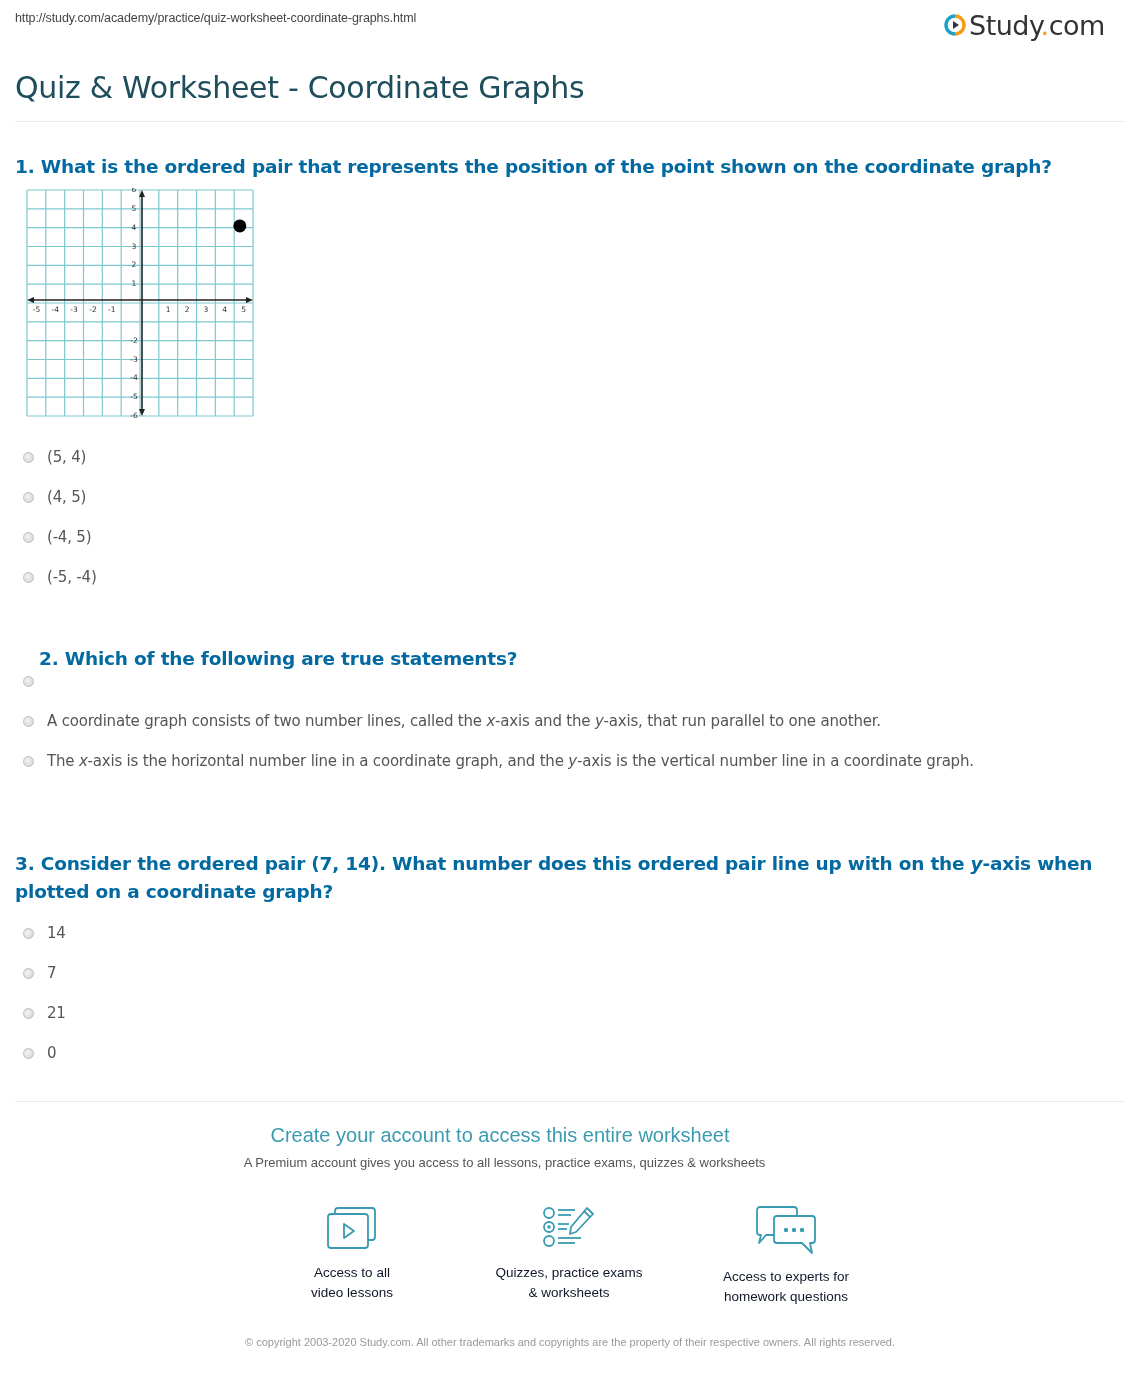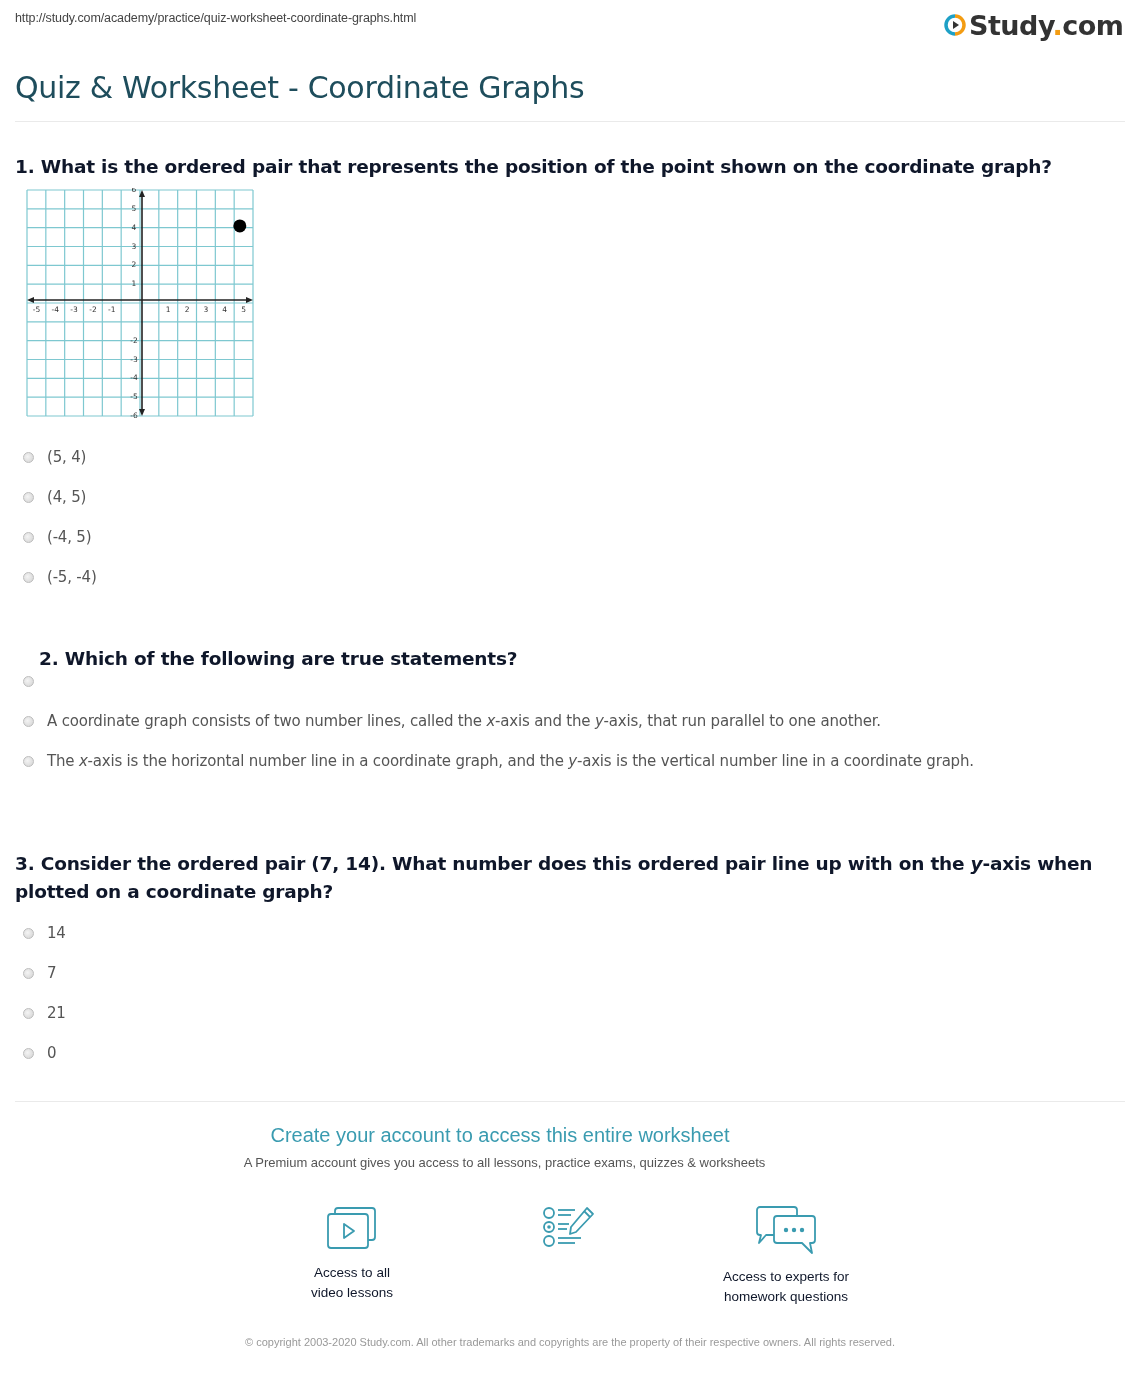--- a/index.html
+++ b/index.html
@@ -3,27 +3,27 @@
 <meta charset="utf-8">
 <style>
   * { box-sizing: border-box; margin: 0; padding: 0; }
   html, body { width: 1140px; height: 1398px; background: #ffffff; }
   body { font-family: "DejaVu Sans", "Liberation Sans", sans-serif; color: #555; position: relative; overflow: hidden; }
 
   .url { position: absolute; left: 15px; top: 11px; font-size: 12.5px; color: #444; font-family: "Liberation Sans", sans-serif; letter-spacing: -0.1px; }
 
   .logo { position: absolute; left: 944px; top: 6px; display: flex; align-items: center; height: 38px; }
   .logo-mark { width: 22px; height: 22px; position: relative; margin-right: 3px; }
-  .logo-text { font-family: "DejaVu Sans", sans-serif; font-size: 27px; color: #333; letter-spacing: -0.5px; font-weight: 700; }
+  .logo-text { font-family: "DejaVu Sans", sans-serif; font-size: 27px; color: #333; letter-spacing: -0.5px; font-weight: 400; }
   .logo-text .dot { color: #f39c12; }
 
   .page-title { position: absolute; left: 15px; top: 70px; font-size: 30px; color: #1e4d5c; font-weight: 500; letter-spacing: -0.3px; }
   .title-rule { position: absolute; left: 15px; right: 15px; top: 121px; border-top: 1px solid #eaeaea; }
 
-  .question { position: absolute; left: 15px; right: 30px; font-size: 18.5px; font-weight: bold; color: #0f172a; line-height: 28px; letter-spacing: -0.2px; }
+  .question { position: absolute; left: 15px; right: 30px; font-size: 18.5px; font-weight: bold; color: #0369a1; line-height: 28px; letter-spacing: -0.2px; }
 
   .graph { position: absolute; left: 25px; top: 188px; width: 230px; height: 230px; }
 
   .options { position: absolute; left: 23px; }
   .option { display: flex; align-items: center; height: 40px; cursor: pointer; }
   .radio { width: 11px; height: 11px; border-radius: 50%; background: radial-gradient(circle at 40% 40%, #f4f4f4, #d2d2d2); border: 1px solid #bdbdbd; margin-right: 13px; flex-shrink: 0; }
   .opt-label { font-size: 15px; color: #555; font-family: "DejaVu Sans", sans-serif; letter-spacing: -0.2px; }
   .opt-label i { font-style: italic; }
 
   .section-rule { position: absolute; left: 15px; right: 15px; top: 1101px; border-top: 1px solid #eaeaea; }
@@ -207,20 +207,21 @@
       <circle cx="10" cy="36" r="5" fill="none" stroke="#3a9bb0" stroke-width="1.8"></circle>
       <line x1="19" y1="5" x2="36" y2="5" stroke="#3a9bb0" stroke-width="1.8"></line>
       <line x1="19" y1="10" x2="32" y2="10" stroke="#3a9bb0" stroke-width="1.8"></line>
       <line x1="19" y1="19" x2="30" y2="19" stroke="#3a9bb0" stroke-width="1.8"></line>
       <line x1="19" y1="24" x2="28" y2="24" stroke="#3a9bb0" stroke-width="1.8"></line>
       <line x1="19" y1="33" x2="42" y2="33" stroke="#3a9bb0" stroke-width="1.8"></line>
       <line x1="19" y1="38" x2="36" y2="38" stroke="#3a9bb0" stroke-width="1.8"></line>
       <path d="M48 3 L54 9 L37 27 L31 29 L32 22 Z" fill="none" stroke="#3a9bb0" stroke-width="1.8" stroke-linejoin="round"></path>
       <line x1="45" y1="6" x2="51" y2="12" stroke="#3a9bb0" stroke-width="1.8"></line>
     </svg>
+    <div class="feature-label"><span>Quizzes, practice exams</span><br><span>&amp; worksheets</span></div>
   </div>
   <div class="feature" style="left:676px;">
     <svg width="64" height="52" viewBox="0 0 64 52">
       <path d="M6 2 H40 a3 3 0 0 1 3 3 V10 M20 30 H12 L5 38 L7 30 H6 a3 3 0 0 1 -3 -3 V5 a3 3 0 0 1 3 -3" fill="none" stroke="#3a9bb0" stroke-width="1.8" stroke-linejoin="round"></path>
       <path d="M23 11 H58 a3 3 0 0 1 3 3 V35 a3 3 0 0 1 -3 3 H56 L58 48 L48 38 H23 a3 3 0 0 1 -3 -3 V14 a3 3 0 0 1 3 -3 Z" fill="#fff" stroke="#3a9bb0" stroke-width="1.8" stroke-linejoin="round"></path>
       <circle cx="32" cy="25" r="2.2" fill="#3a9bb0"></circle>
       <circle cx="40" cy="25" r="2.2" fill="#3a9bb0"></circle>
       <circle cx="48" cy="25" r="2.2" fill="#3a9bb0"></circle>
     </svg>
     <div class="feature-label"><span>Access to experts for</span><br><span>homework questions</span></div>

